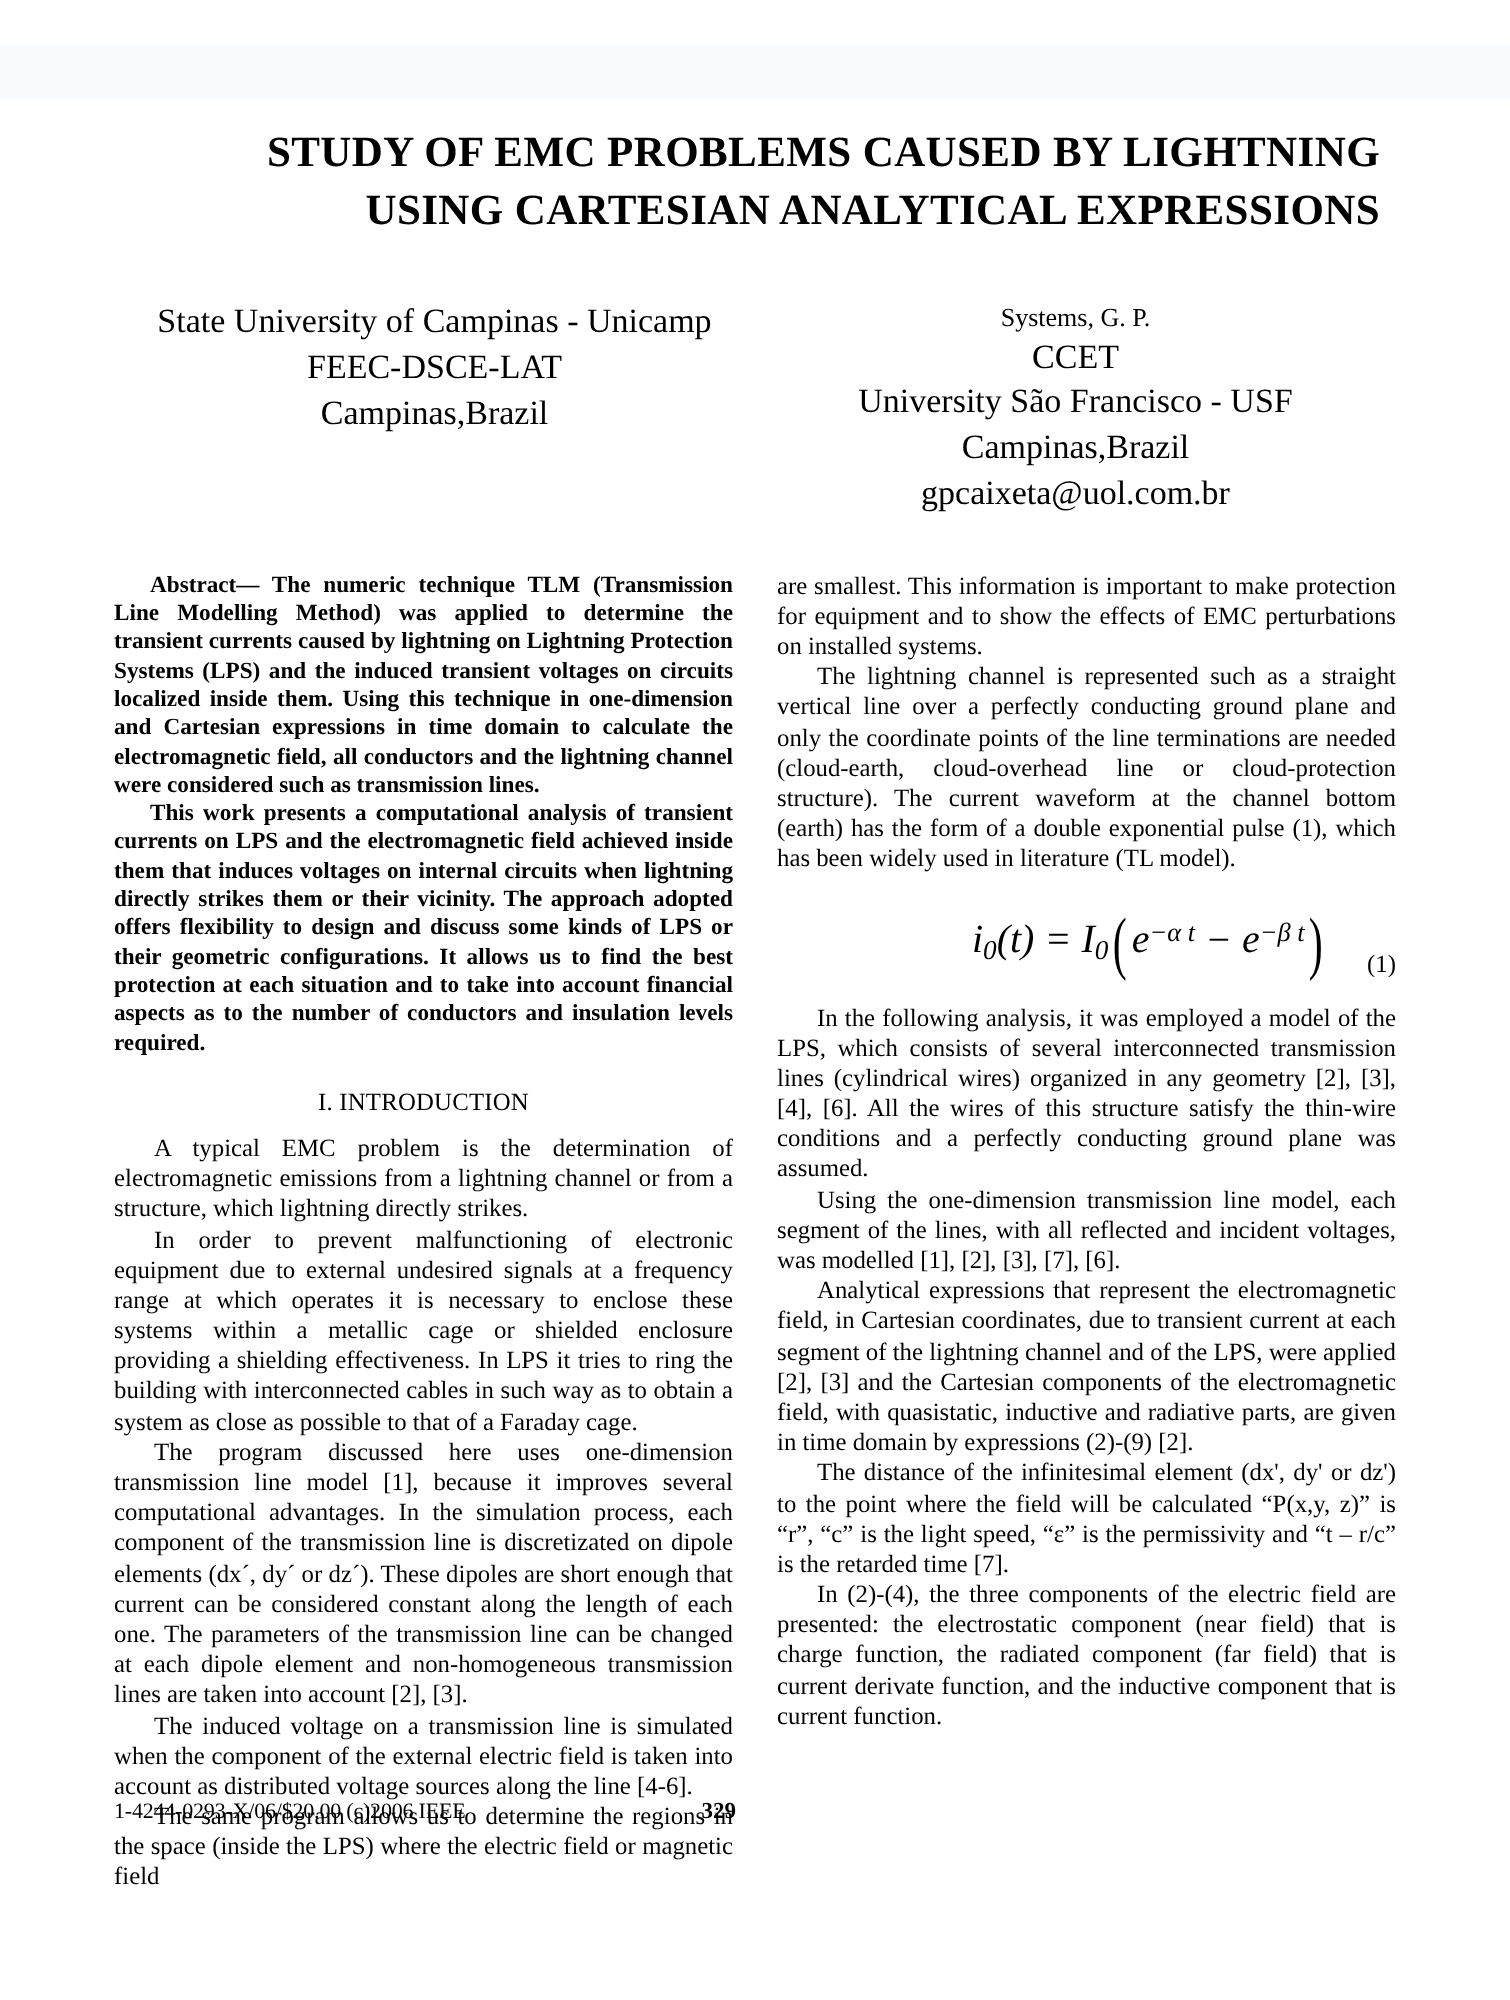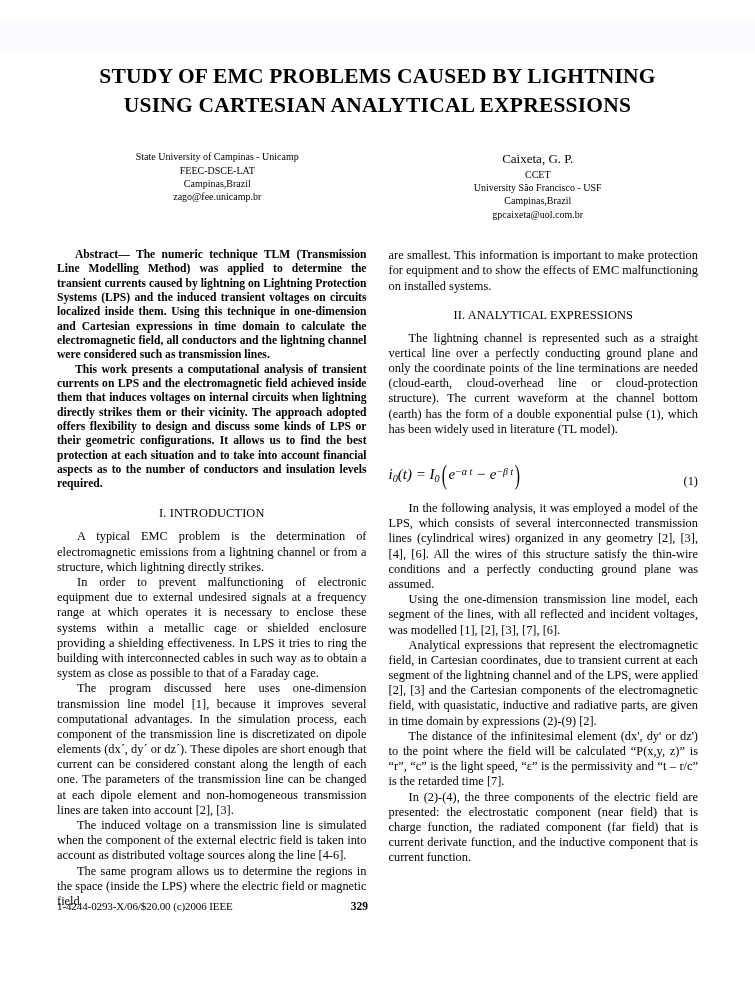--- a/index.html
+++ b/index.html
@@ -34,39 +34,39 @@
     position: absolute;
     top: 0;
     left: 0;
     width: 755px;
     padding: 62px 57px 0 57px;
     box-sizing: border-box;
   }
   .title {
     font-size: 21.5px;
     font-weight: bold;
-    text-align: center;
+    text-align: right;
     line-height: 1.33;
     letter-spacing: 0.2px;
     margin: 0 8px;
   }
   .authors {
     display: flex;
     margin-top: 31px;
   }
   .author-block {
     flex: 1;
     text-align: center;
     line-height: 1.34;
   }
   .author-name {
     font-size: 13px;
   }
   .author-line {
-    font-size: 10px;
+    font-size: 17px;
   }
   .columns {
     display: flex;
     margin-top: 27px;
   }
   .col {
     width: 316px;
     box-sizing: border-box;
   }
   .col-left { margin-right: 22px; }
@@ -96,22 +96,22 @@
   }
   .section-head.tight { margin-top: 14px; }
   .equation-row {
     display: flex;
     align-items: flex-end;
     margin: 14px 0 10px 0;
     min-height: 40px;
   }
   .equation {
     flex: 1;
-    text-align: left;
-    font-size: 15px;
+    text-align: right;
+    font-size: 20px;
     font-style: italic;
     font-family: "Liberation Serif", "DejaVu Serif", serif;
     white-space: nowrap;
   }
   .eq-num {
     width: 34px;
     text-align: right;
     font-size: 12.4px;
     font-style: normal;
     padding-bottom: 2px;
@@ -159,24 +159,23 @@
 
   <div class="content">
 
     <h1 class="title">STUDY OF EMC PROBLEMS CAUSED BY LIGHTNING USING CARTESIAN ANALYTICAL EXPRESSIONS</h1>
 
     <div class="authors">
       <div class="author-block">
         <div class="author-line">State University of Campinas - Unicamp</div>
         <div class="author-line">FEEC-DSCE-LAT</div>
         <div class="author-line">Campinas,Brazil</div>
-        <div class="author-line">zago@fee.unicamp.br</div>
       </div>
       <div class="author-block">
-        <div class="author-name">Caixeta, G. P.</div>
+        <div class="author-name">Systems, G. P.</div>
         <div class="author-line">CCET</div>
         <div class="author-line">University São Francisco - USF</div>
         <div class="author-line">Campinas,Brazil</div>
         <div class="author-line">gpcaixeta@uol.com.br</div>
       </div>
     </div>
 
     <div class="columns">
 
       <div class="col col-left">
@@ -186,23 +185,22 @@
         <div class="section-head">I. INTRODUCTION</div>
 
         <p class="body">A typical EMC problem is the determination of electromagnetic emissions from a lightning channel or from a structure, which lightning directly strikes.</p>
         <p class="body">In order to prevent malfunctioning of electronic equipment due to external undesired signals at a frequency range at which operates it is necessary to enclose these systems within a metallic cage or shielded enclosure providing a shielding effectiveness. In LPS it tries to ring the building with interconnected cables in such way as to obtain a system as close as possible to that of a Faraday cage.</p>
         <p class="body">The program discussed here uses one-dimension transmission line model [1], because it improves several computational advantages. In the simulation process, each component of the transmission line is discretizated on dipole elements (dx´, dy´ or dz´). These dipoles are short enough that current can be considered constant along the length of each one. The parameters of the transmission line can be changed at each dipole element and non-homogeneous transmission lines are taken into account [2], [3].</p>
         <p class="body">The induced voltage on a transmission line is simulated when the component of the external electric field is taken into account as distributed voltage sources along the line [4-6].</p>
         <p class="body">The same program allows us to determine the regions in the space (inside the LPS) where the electric field or magnetic field</p>
       </div>
 
       <div class="col col-right">
-        <p class="body" style="text-indent:0">are smallest. This information is important to make protection for equipment and to show the effects of EMC malfunctioning on installed systems.</p>
-
-        <div class="section-head tight">II. ANALYTICAL EXPRESSIONS</div>
+        <p class="body" style="text-indent:0">are smallest. This information is important to make protection for equipment and to show the effects of EMC perturbations on installed systems.</p>
+
 
         <p class="body">The lightning channel is represented such as a straight vertical line over a perfectly conducting ground plane and only the coordinate points of the line terminations are needed (cloud-earth, cloud-overhead line or cloud-protection structure). The current waveform at the channel bottom (earth) has the form of a double exponential pulse (1), which has been widely used in literature (TL model).</p>
 
         <div class="equation-row">
           <div class="equation eq">
             <span>i<sub>0</sub>(t) = I<sub>0</sub></span><span class="paren-big">(</span><span>e<sup>−α t</sup></span><span> − </span><span>e<sup>−β t</sup></span><span class="paren-big">)</span>
           </div>
           <div class="eq-num">(1)</div>
         </div>
 

